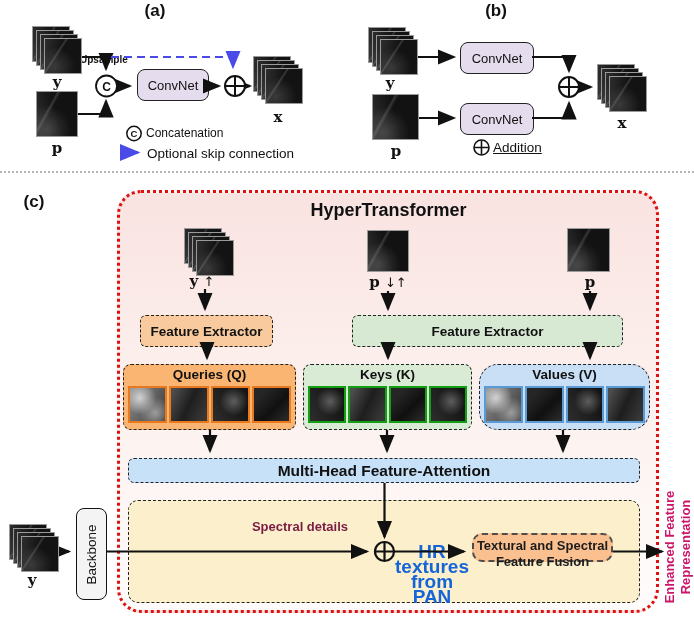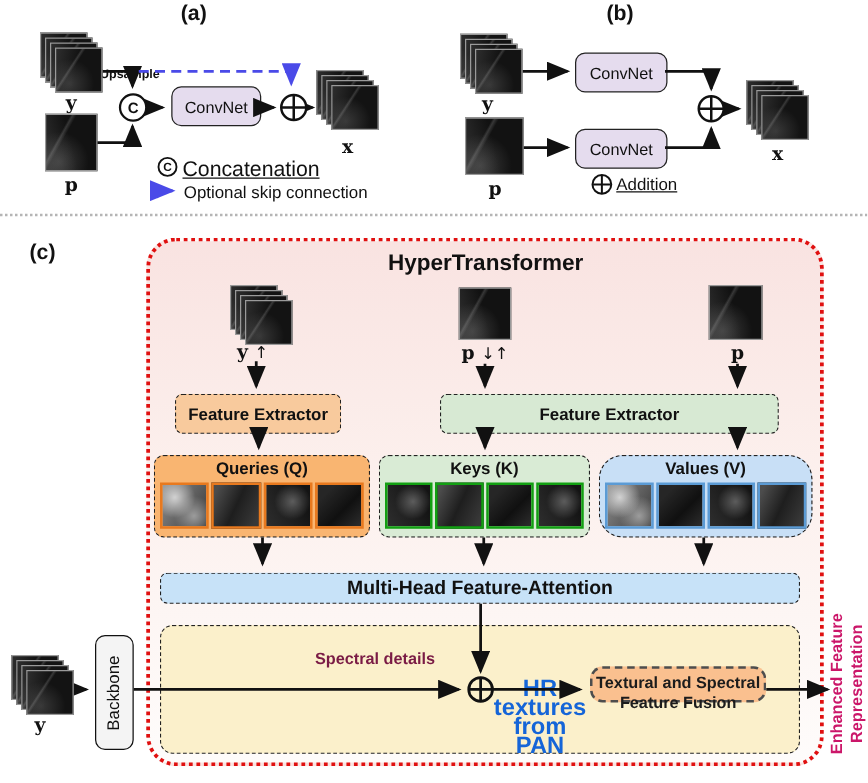--- a/index.html
+++ b/index.html
@@ -35,21 +35,21 @@
   .pa-title{left:120px;top:1px;width:70px;}
   .pa-ystack{left:32px;top:26px;}
   .pa-ylab{left:47px;top:73px;width:20px;}
   .pa-upsample{left:80px;top:54px;font-size:10px;font-weight:bold;}
   .pa-convnet{left:137px;top:69px;width:70px;height:30px;background:var(--convnet-fill,#e5dcee);
     border:1.6px solid #222;border-radius:8px;display:flex;align-items:center;justify-content:center;font-size:13px;}
   .pa-xstack{left:253px;top:56px;}
   .pa-xlab{left:268px;top:108px;width:20px;}
   .pa-pimg{left:36px;top:91px;width:42px;height:46px;}
   .pa-plab{left:47px;top:139px;width:20px;}
-  .pa-legc{left:146px;top:126px;font-size:17px;text-decoration:underline;}
+  .pa-legc{left:146px;top:126px;font-size:12px;}
   .pa-legs{left:147px;top:146px;font-size:13.5px;}
 
   
   .pb-title{left:460px;top:1px;width:72px;}
   .pb-ystack{left:368px;top:27px;}
   .pb-ylab{left:380px;top:74px;width:20px;}
   .pb-conv1{left:460px;top:42px;width:72px;height:30px;background:var(--convnet-fill,#e5dcee);
     border:1.6px solid #222;border-radius:8px;display:flex;align-items:center;justify-content:center;font-size:13px;}
   .pb-conv2{left:460px;top:103px;width:72px;height:30px;background:var(--convnet-fill,#e5dcee);
     border:1.6px solid #222;border-radius:8px;display:flex;align-items:center;justify-content:center;font-size:13px;}

